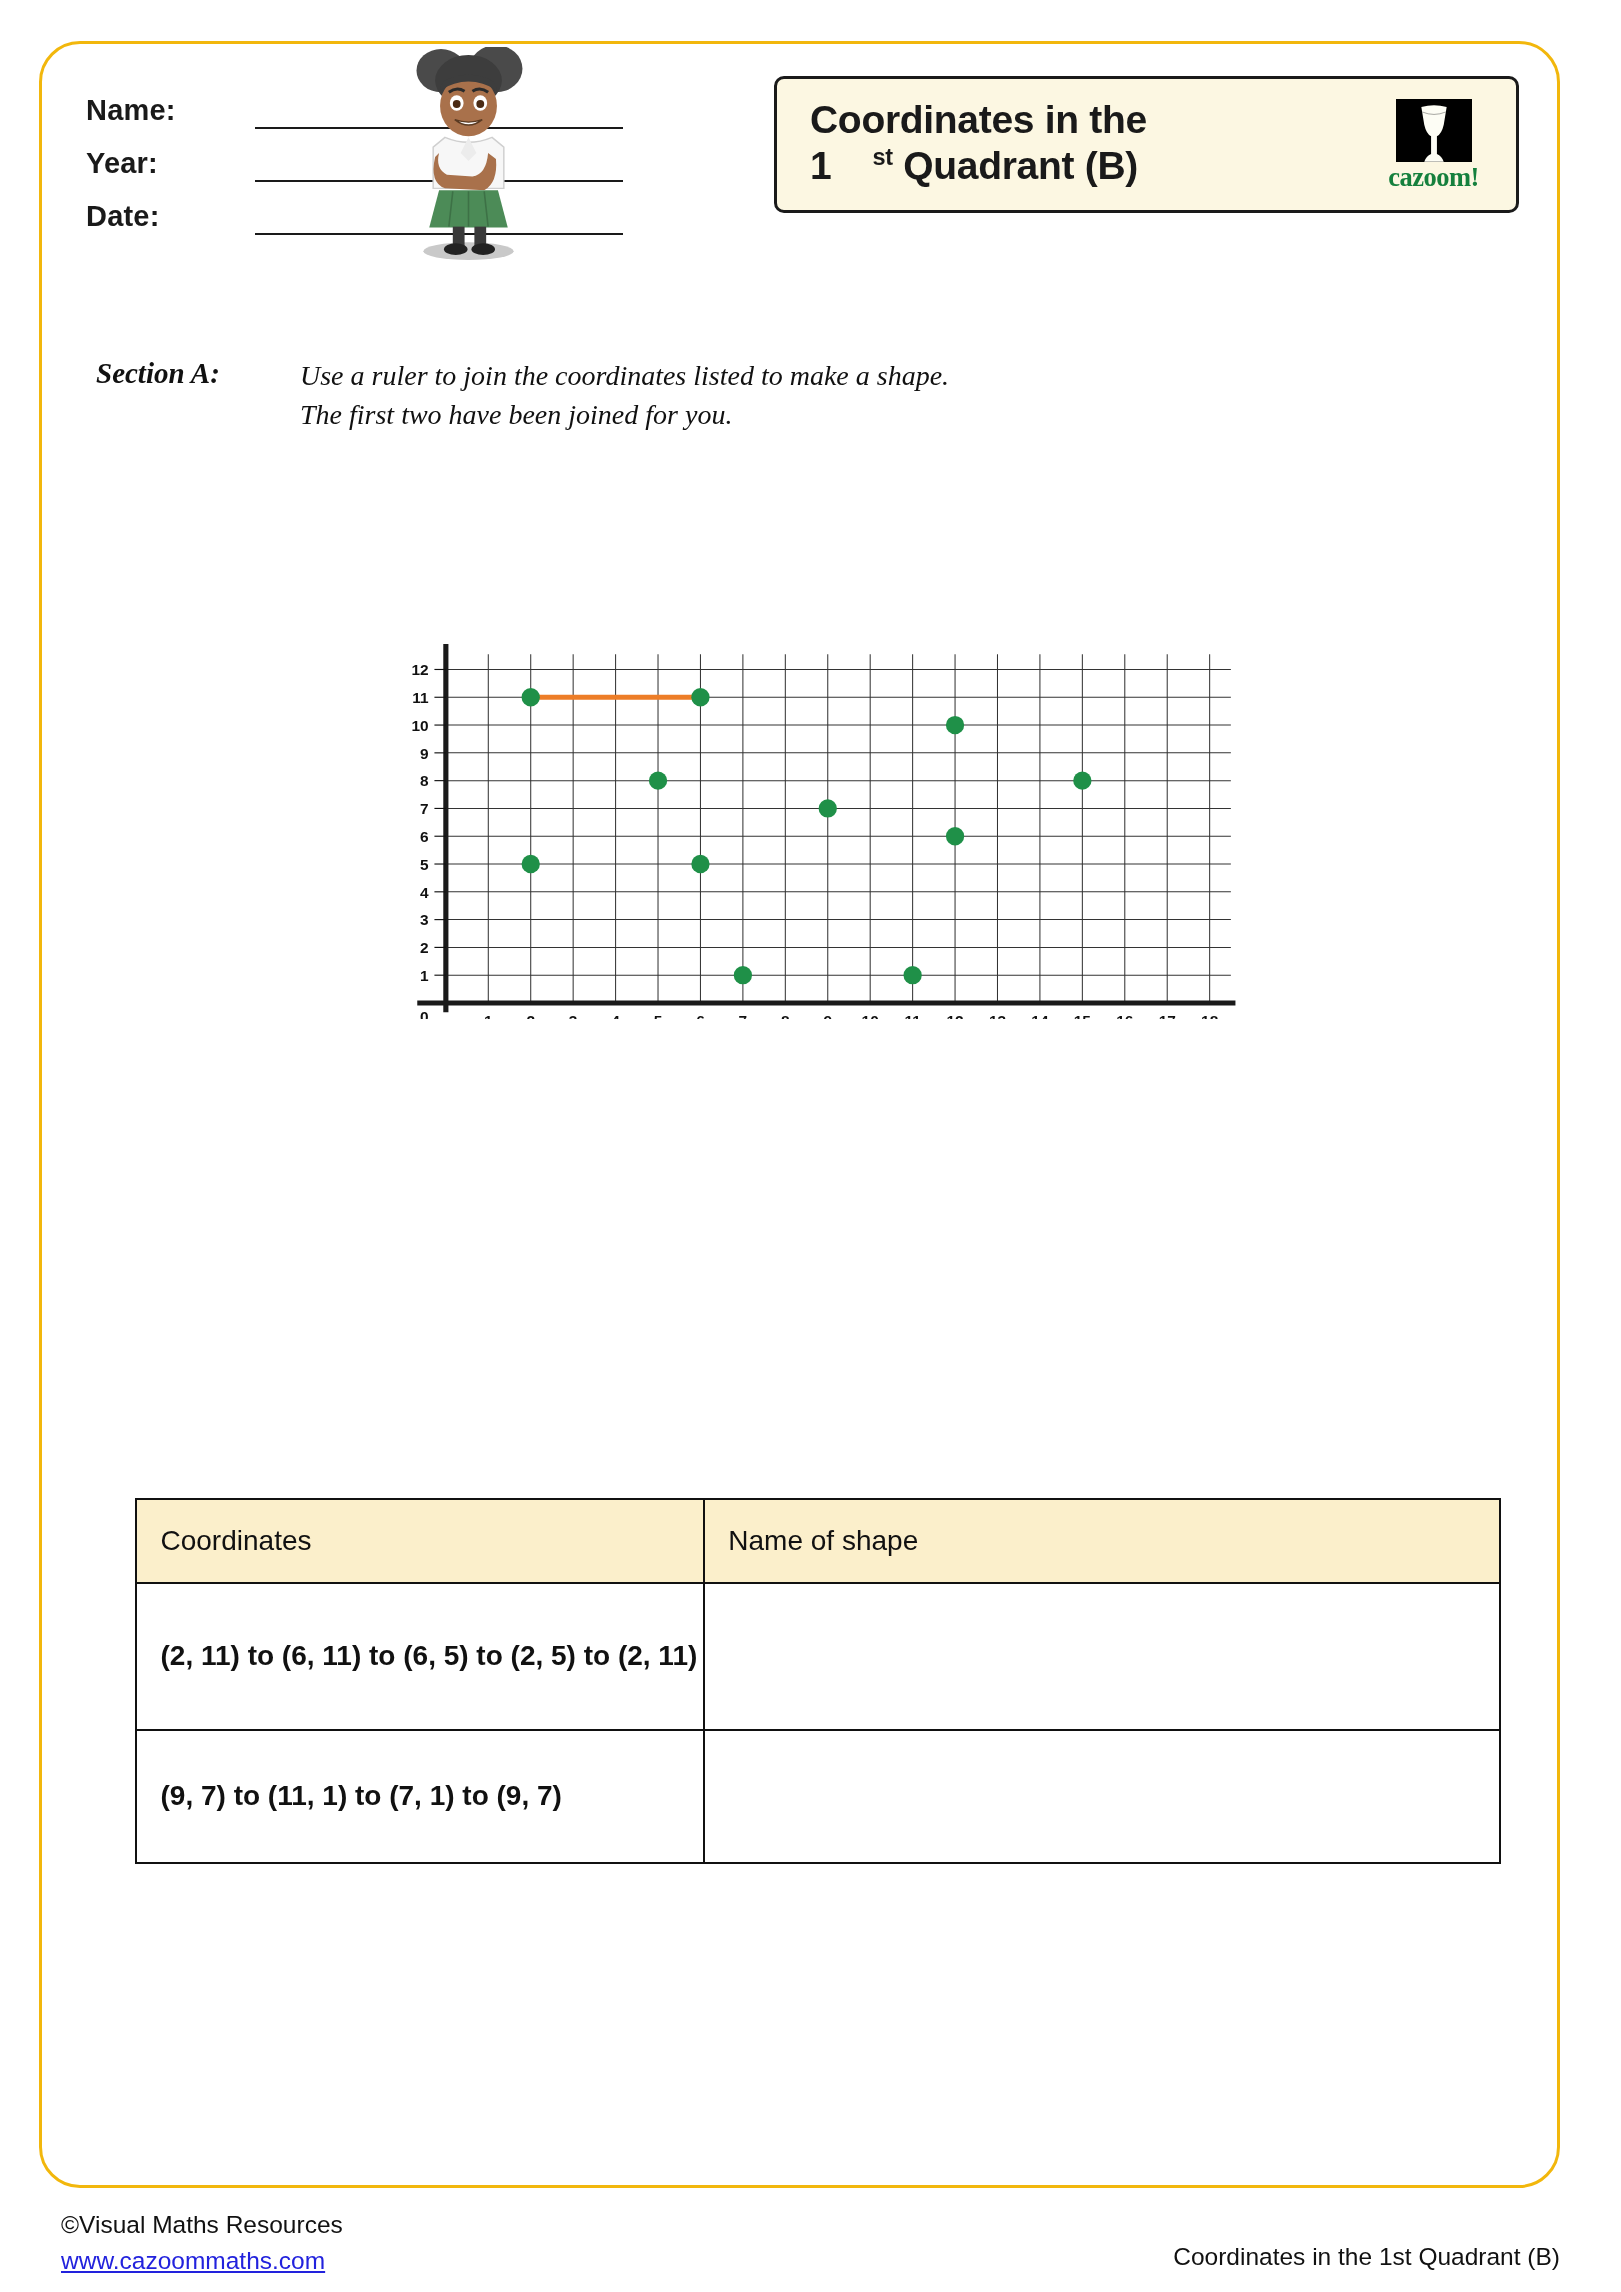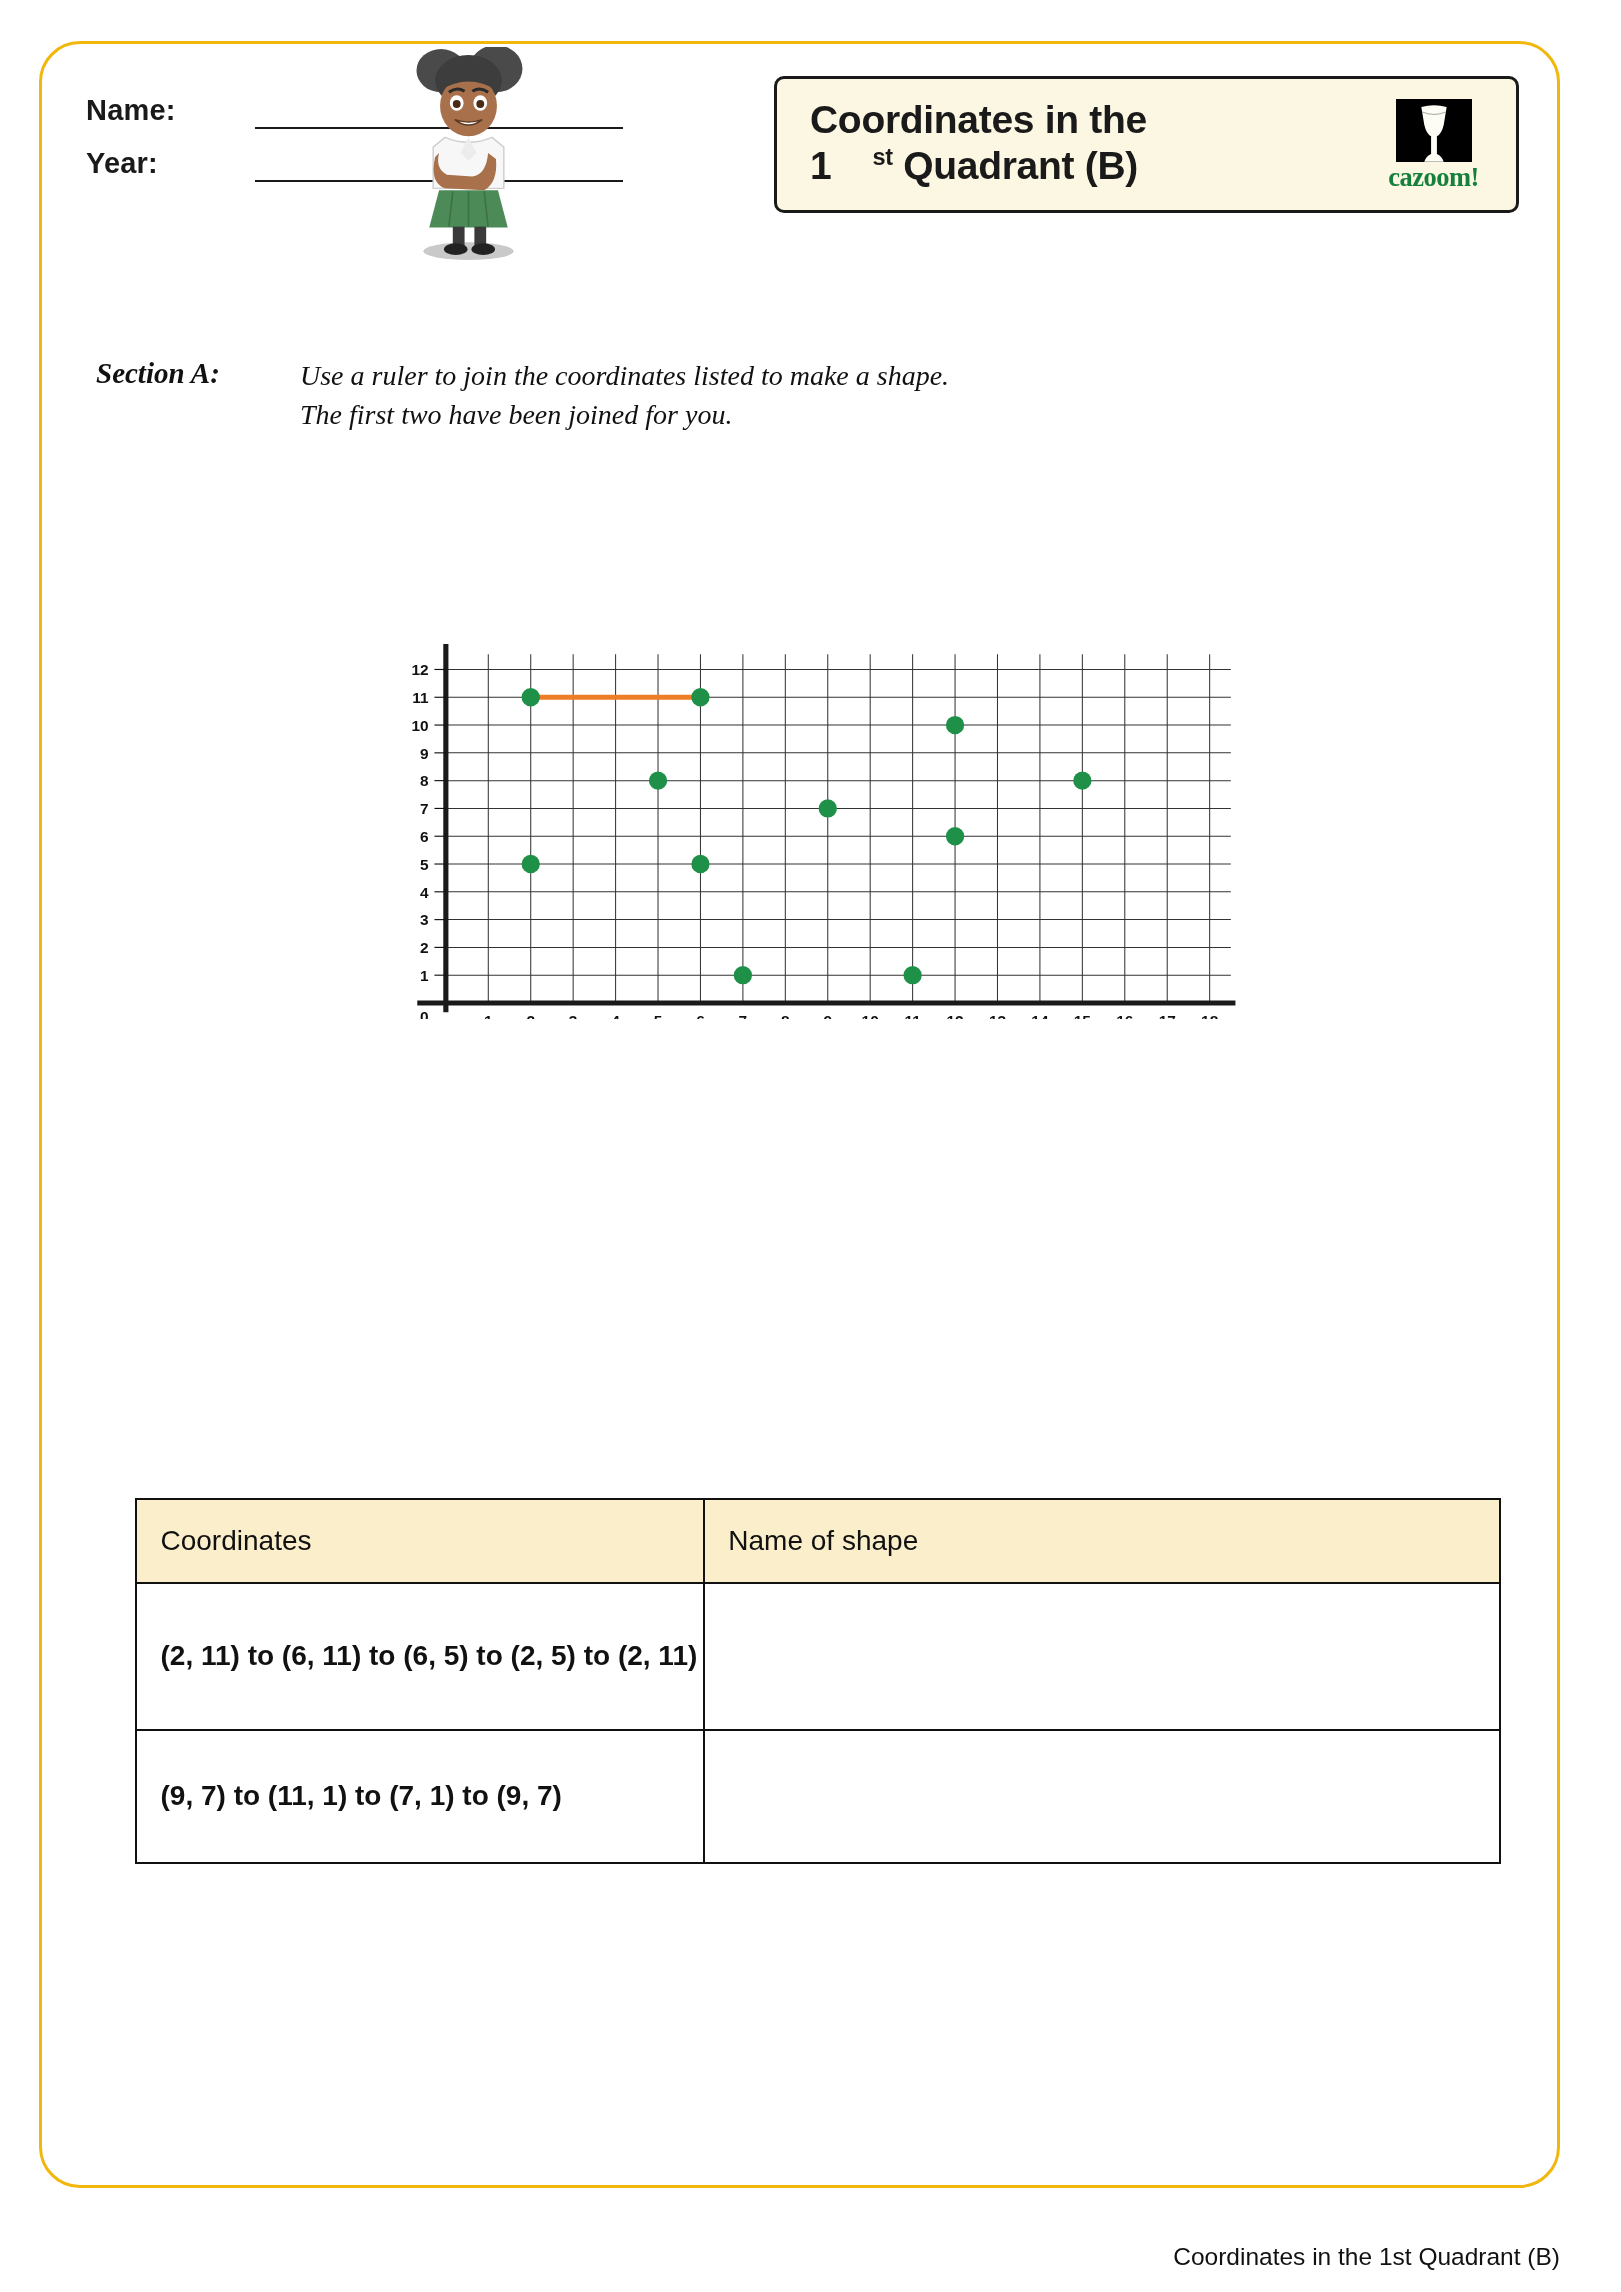--- a/index.html
+++ b/index.html
@@ -73,20 +73,24 @@
 
   <div class="frame"></div>
 
   <div class="nameblock">
     <div class="nmrow">
       <span class="nmlabel">Name:</span>
       <span class="nmline"></span>
     </div>
     <div class="nmrow">
       <span class="nmlabel">Year:</span>
+      <span class="nmline"></span>
+    </div>
+    <div class="nmrow">
+      <span class="nmlabel">Date:</span>
       <span class="nmline"></span>
     </div>
   </div>
 
   <svg class="girl" viewBox="0 0 160 220">
     <ellipse cx="80" cy="208" rx="46" ry="9" fill="#c9c9c9"></ellipse>
 
     <ellipse cx="52" cy="24" rx="25" ry="22" fill="#4a4a4a"></ellipse>
     <ellipse cx="108" cy="22" rx="27" ry="24" fill="#4a4a4a"></ellipse>
     <ellipse cx="80" cy="34" rx="34" ry="26" fill="#3d3d3d"></ellipse>
@@ -258,16 +262,20 @@
         <td>
           <div class="tdtxt">(9, 7) to (11, 1) to (7, 1) to (9, 7)</div>
         </td>
         <td>
           <div class="tdtxt"></div>
         </td>
       </tr>
     </tbody>
   </table>
 
+  <div class="foot-left">
+    <span>©Visual Maths Resources</span>
+    <a class="foot-url" href="#">www.cazoommaths.com</a>
+  </div>
   <div class="foot-right">Coordinates in the 1st Quadrant (B)</div>
 
 </div>
 
 
 </body></html>

